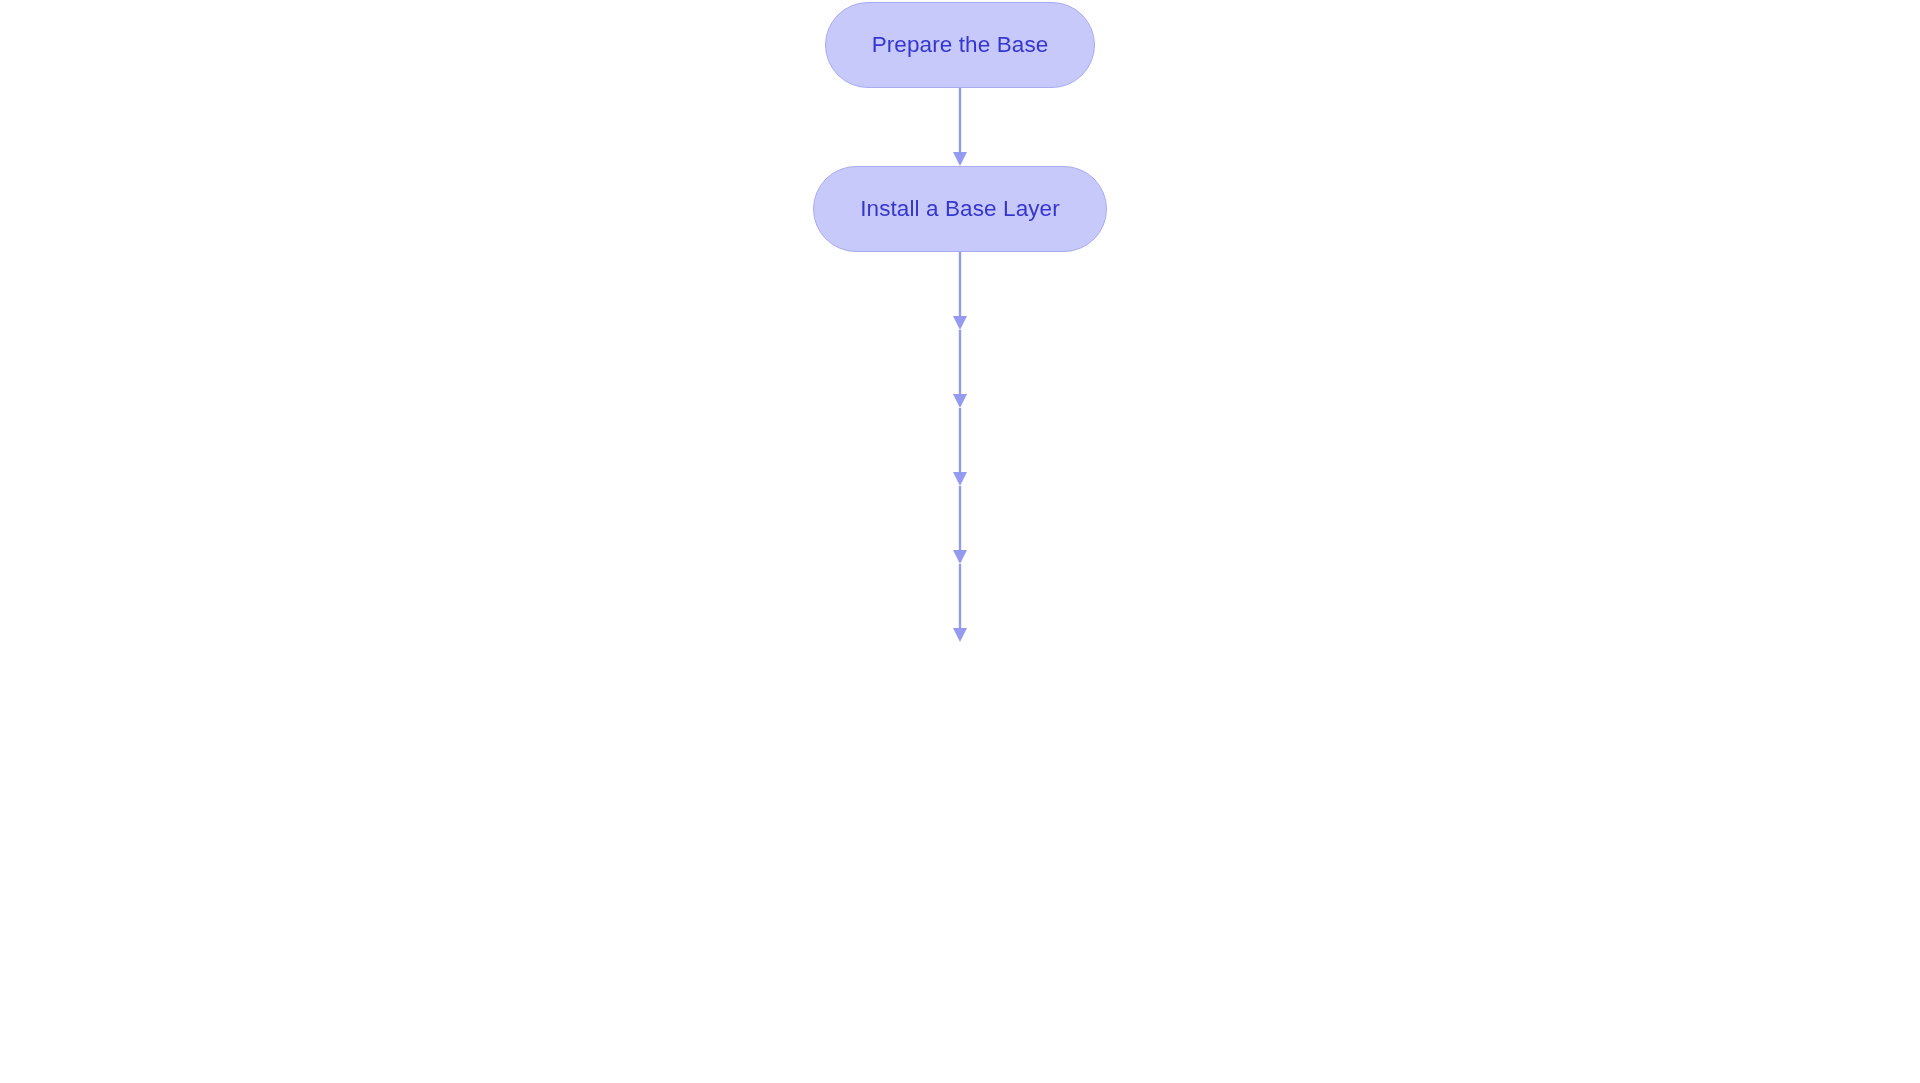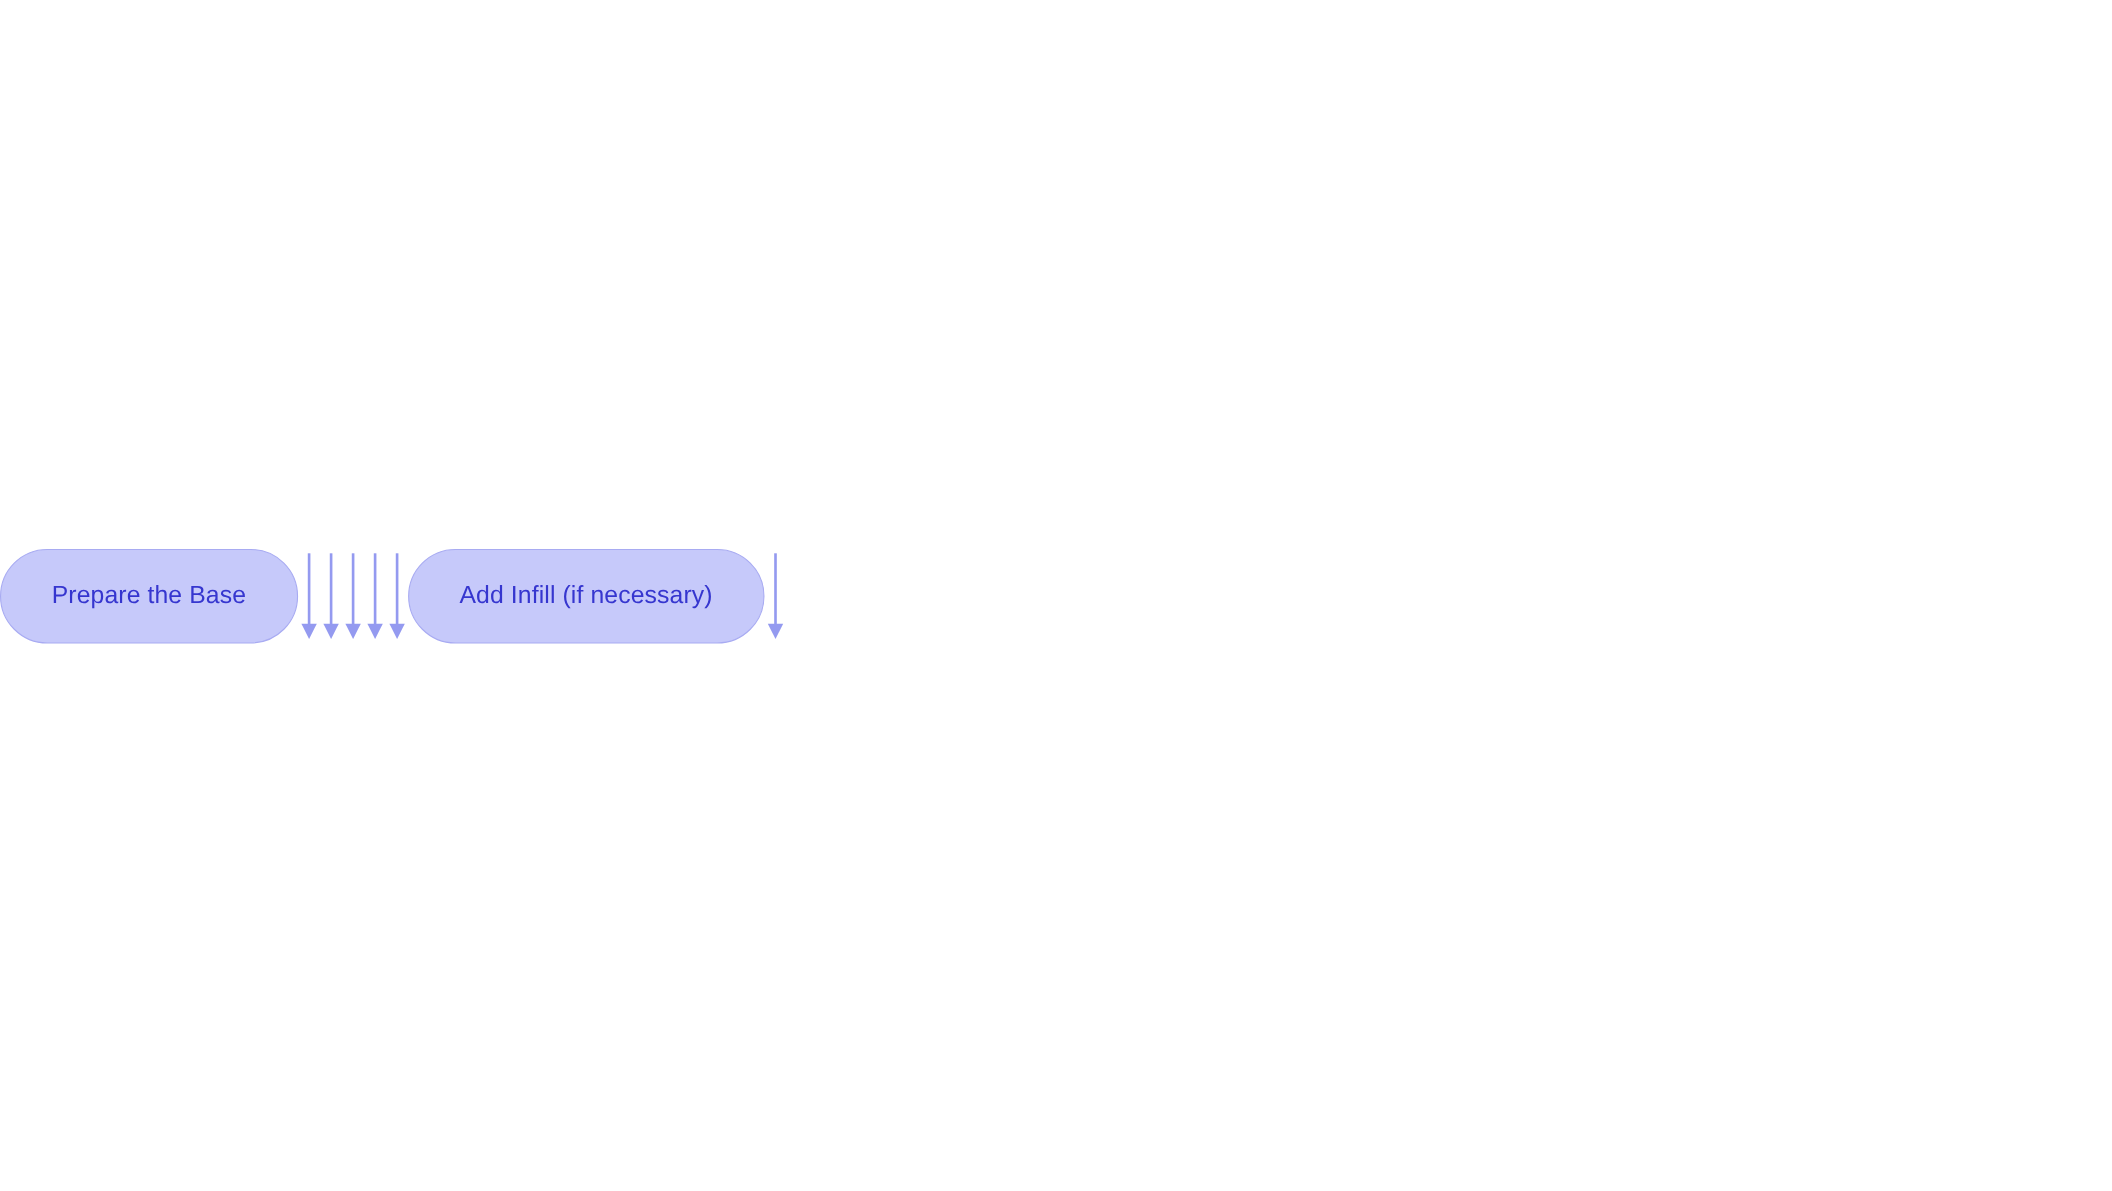--- a/index.html
+++ b/index.html
@@ -22,21 +22,21 @@
     background: #ffffff;
   }
 
   .flow-column {
     position: absolute;
     left: 0;
     top: 0;
     width: 1920px;
     height: 1083px;
     display: flex;
-    flex-direction: row;
+    flex-direction: column;
     align-items: center;
     justify-content: flex-start;
   }
 
   .node {
     box-sizing: border-box;
     height: 86px;
     display: flex;
     align-items: center;
     justify-content: center;
@@ -90,20 +90,23 @@
       <span class="node-label">Prepare the Base</span>
     </div>
 
     <div class="connector">
       <svg viewBox="0 0 20 78" xmlns="http://www.w3.org/2000/svg" aria-hidden="true">
         <line x1="10" y1="0" x2="10" y2="66" stroke="#949af0" stroke-width="2.4"></line>
         <polygon points="3,64 17,64 10,78" fill="#949af0"></polygon>
       </svg>
     </div>
 
+    <div class="node">
+      <span class="node-label">Install a Base Layer</span>
+    </div>
 
     <div class="connector">
       <svg viewBox="0 0 20 78" xmlns="http://www.w3.org/2000/svg" aria-hidden="true">
         <line x1="10" y1="0" x2="10" y2="66" stroke="#949af0" stroke-width="2.4"></line>
         <polygon points="3,64 17,64 10,78" fill="#949af0"></polygon>
       </svg>
     </div>
 
 
     <div class="connector">
@@ -122,23 +125,20 @@
     </div>
 
 
     <div class="connector">
       <svg viewBox="0 0 20 78" xmlns="http://www.w3.org/2000/svg" aria-hidden="true">
         <line x1="10" y1="0" x2="10" y2="66" stroke="#949af0" stroke-width="2.4"></line>
         <polygon points="3,64 17,64 10,78" fill="#949af0"></polygon>
       </svg>
     </div>
 
-    <div class="node">
-      <span class="node-label">Add Infill (if necessary)</span>
-    </div>
 
     <div class="connector">
       <svg viewBox="0 0 20 78" xmlns="http://www.w3.org/2000/svg" aria-hidden="true">
         <line x1="10" y1="0" x2="10" y2="66" stroke="#949af0" stroke-width="2.4"></line>
         <polygon points="3,64 17,64 10,78" fill="#949af0"></polygon>
       </svg>
     </div>
 
 
   </div>

